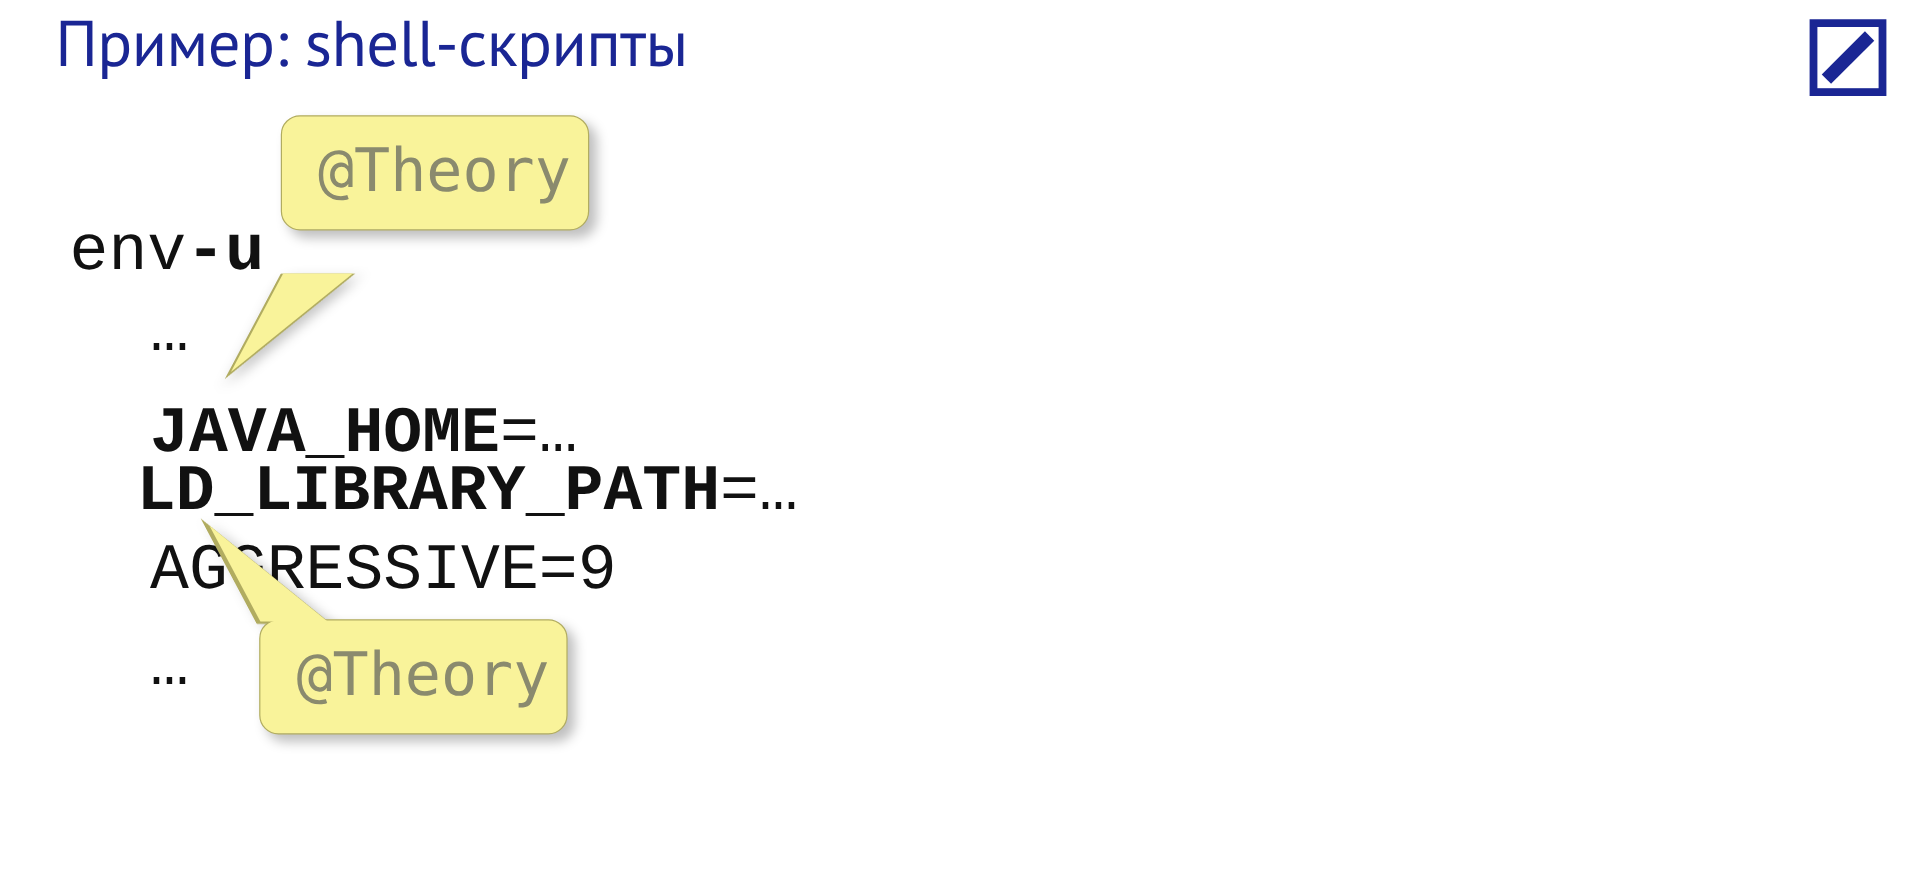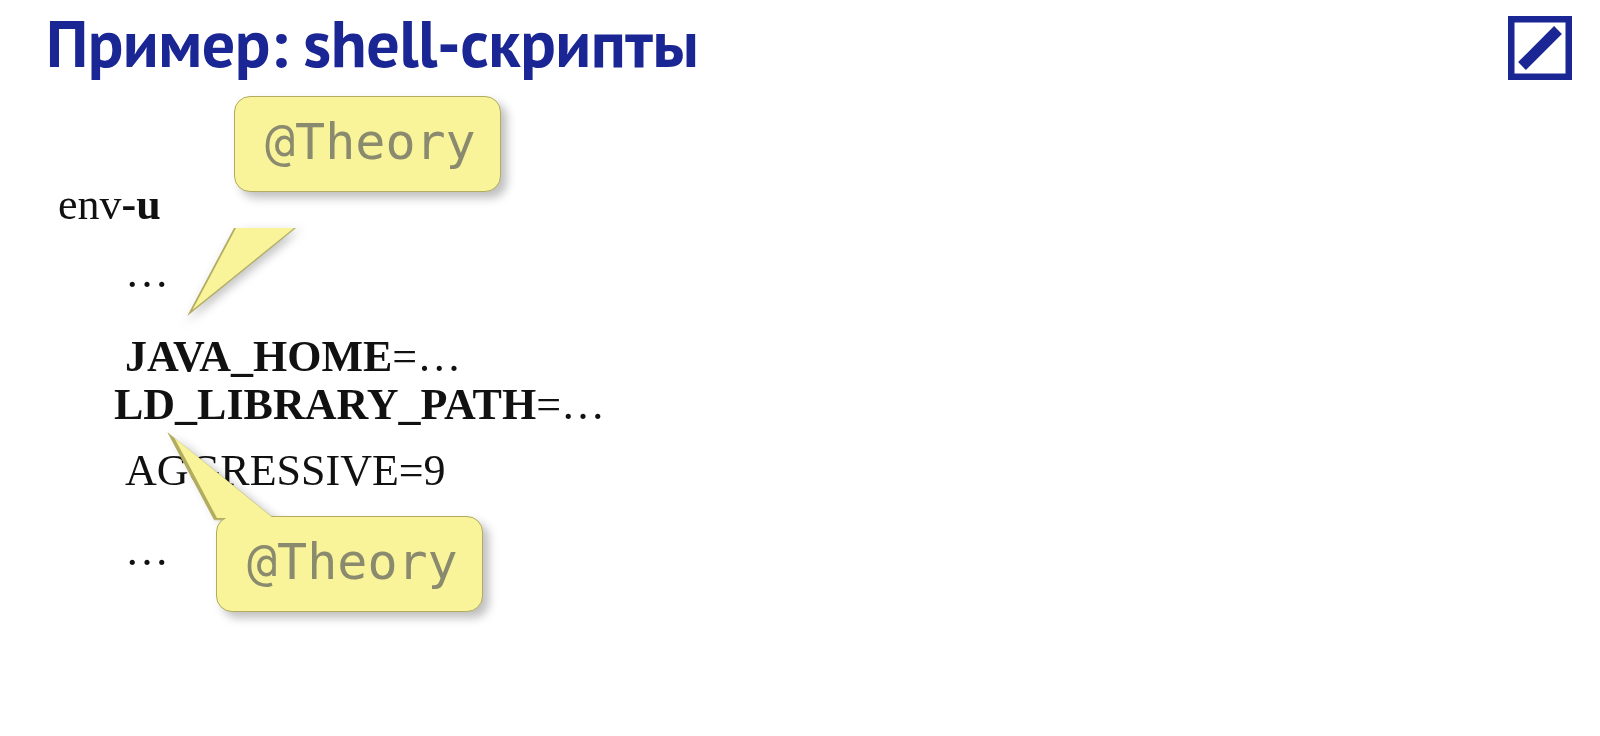--- a/index.html
+++ b/index.html
@@ -10,39 +10,39 @@
     background: #ffffff;
     font-family: "PT Sans", "DejaVu Sans", Verdana, sans-serif;
     overflow: hidden;
     position: relative;
   }
 
   .slide-title {
     position: absolute;
     left: 46px;
     top: 0px;
-    font-size: 66px;
+    font-size: 54px;
     color: #1a2694;
-    font-weight: 700;
+    font-weight: 400;
     letter-spacing: -0.5px;
   }
 
   .logo {
     position: absolute;
     right: 28px;
     top: 16px;
     width: 64px;
     height: 63px;
   }
   .logo svg { display:block; }
 
   .code {
     position: absolute;
-    font-family: Liberation Serif, serif;
-    font-size: 44px;
+    font-family: Liberation Mono, monospace;
+    font-size: 54px;
     color: #111;
     line-height: 1.22;
     white-space: pre;
   }
 
   .line-env   { left: 58px;  top: 178px; }
   .line-dots1 { left: 125px; top: 246px; }
   .line-java  { left: 125px; top: 312px; font-weight: 700; margin-top: 18px; }
   .line-java .eq { font-weight: 400; }
   .line-ld    { left: 114px; top: 378px; font-weight: 700; }
@@ -53,21 +53,21 @@
 
   .callout {
     position: absolute;
     background: #f9f39a;
     border: 1px solid #b1ac60;
     border-radius: 16px;
     box-shadow: 6px 6px 10px rgba(0,0,0,0.25);
     font-family: "DejaVu Sans Mono", Menlo, Consolas, monospace;
     font-size: 50px;
     line-height: 1.24;
-    padding: 14px 24px 18px 30px;
+    padding: 14px 14px 18px 30px;
     color: #222;
   }
   .callout .ann { color: #8a8a6e; }
 
   .callout-top {
     left: 234px;
     top: 96px;
   }
 
   .callout-bot {

